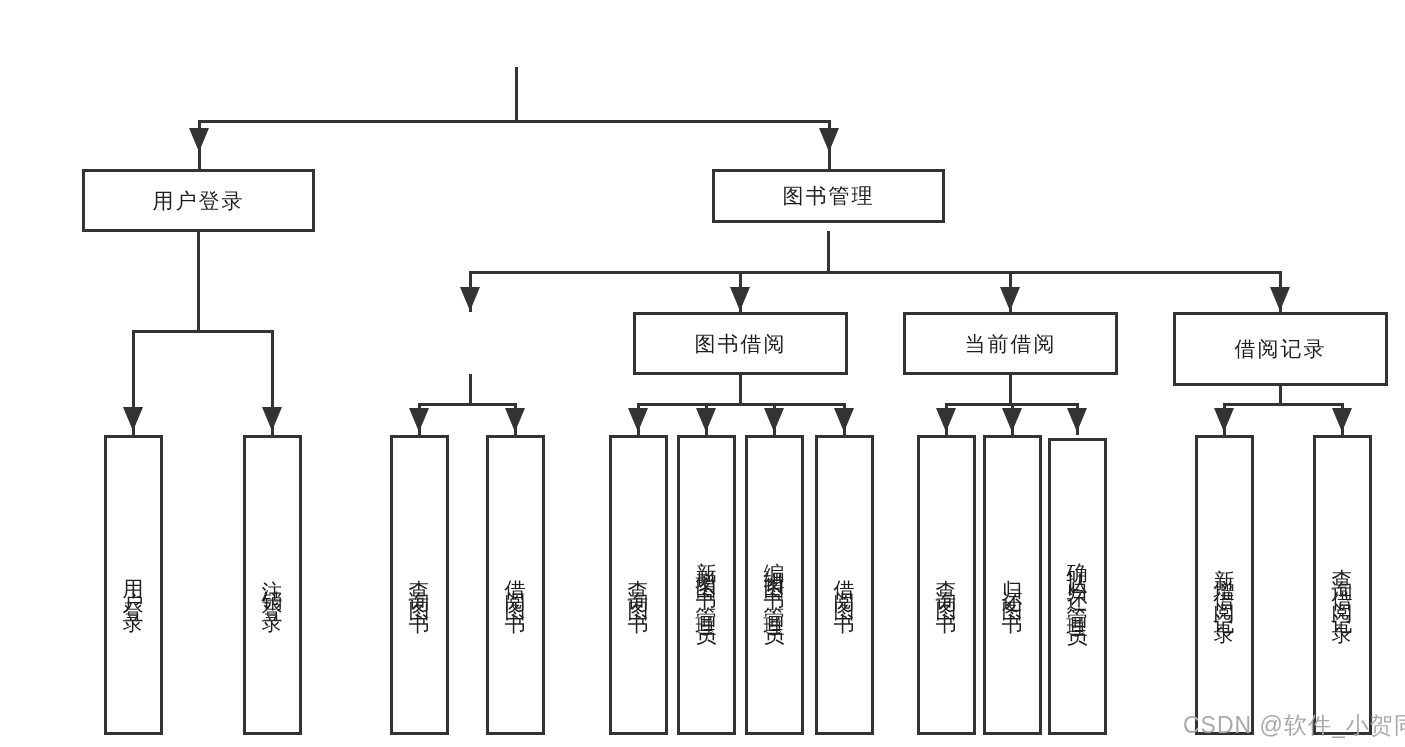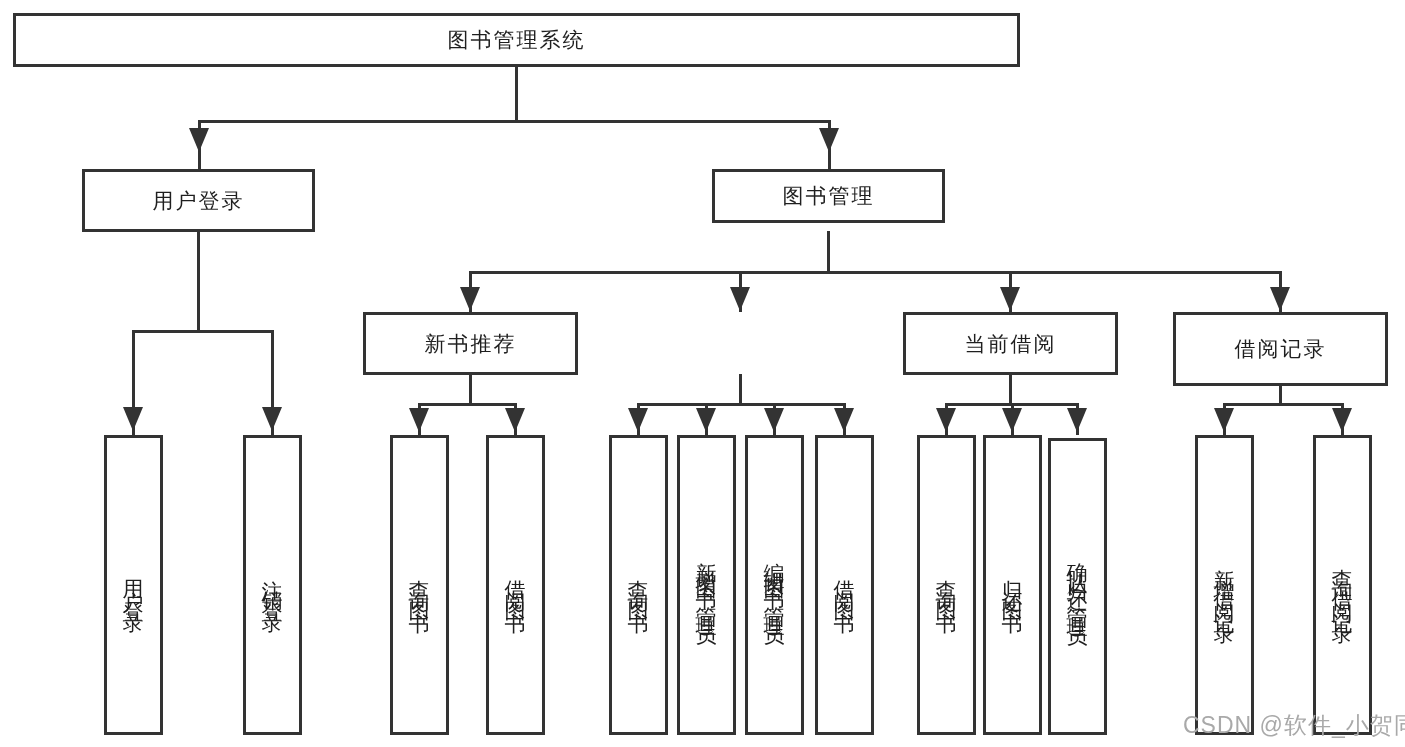--- a/index.html
+++ b/index.html
@@ -125,36 +125,33 @@
 
   <div>
     <div class="vline" style="left:1279px; top:374px; height:31px;"></div>
     <div class="hline" style="left:1223px; top:403px; width:121px;"></div>
     <div class="vline" style="left:1223px; top:403px; height:32px;"></div>
     <div class="arrow" style="left:1214px; top:408px;"></div>
     <div class="vline" style="left:1341px; top:403px; height:32px;"></div>
     <div class="arrow" style="left:1332px; top:408px;"></div>
   </div>
 
-  <div class="box" style="left:13px; top:13px; width:1007px; height:54px;">
-    <span>图书管理系统</span>
-  </div>
 
   <div class="box" style="left:82px; top:169px; width:233px; height:63px;">
     <span>用户登录</span>
   </div>
 
   <div class="box" style="left:712px; top:169px; width:233px; height:54px;">
     <span>图书管理</span>
   </div>
 
-  <div class="box" style="left:363px; top:312px; width:215px; height:63px;">
-    <span>新书推荐</span>
-  </div>
-
+
+  <div class="box" style="left:633px; top:312px; width:215px; height:63px;">
+    <span>图书借阅</span>
+  </div>
 
   <div class="box" style="left:903px; top:312px; width:215px; height:63px;">
     <span>当前借阅</span>
   </div>
 
   <div class="box" style="left:1173px; top:312px; width:215px; height:74px;">
     <span>借阅记录</span>
   </div>
 
   <div class="box vbox" style="left:104px; top:435px; width:59px; height:300px;">

